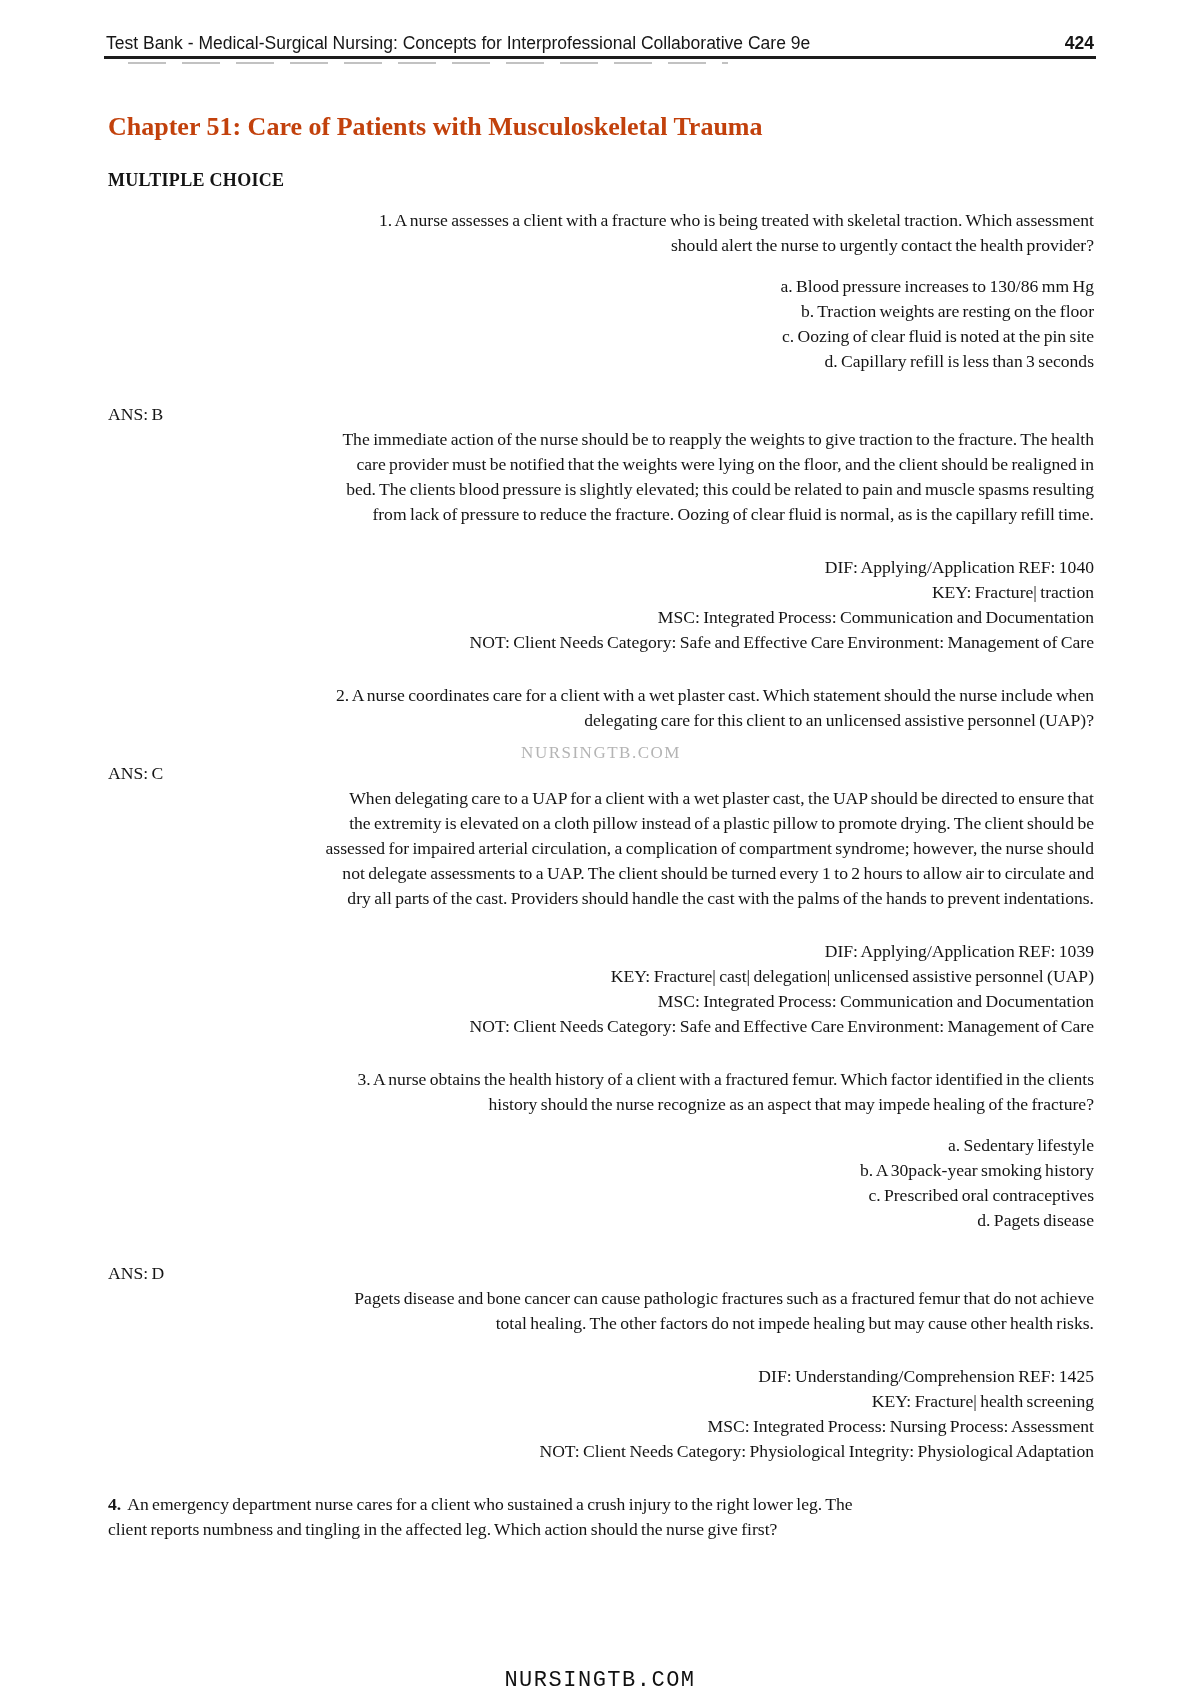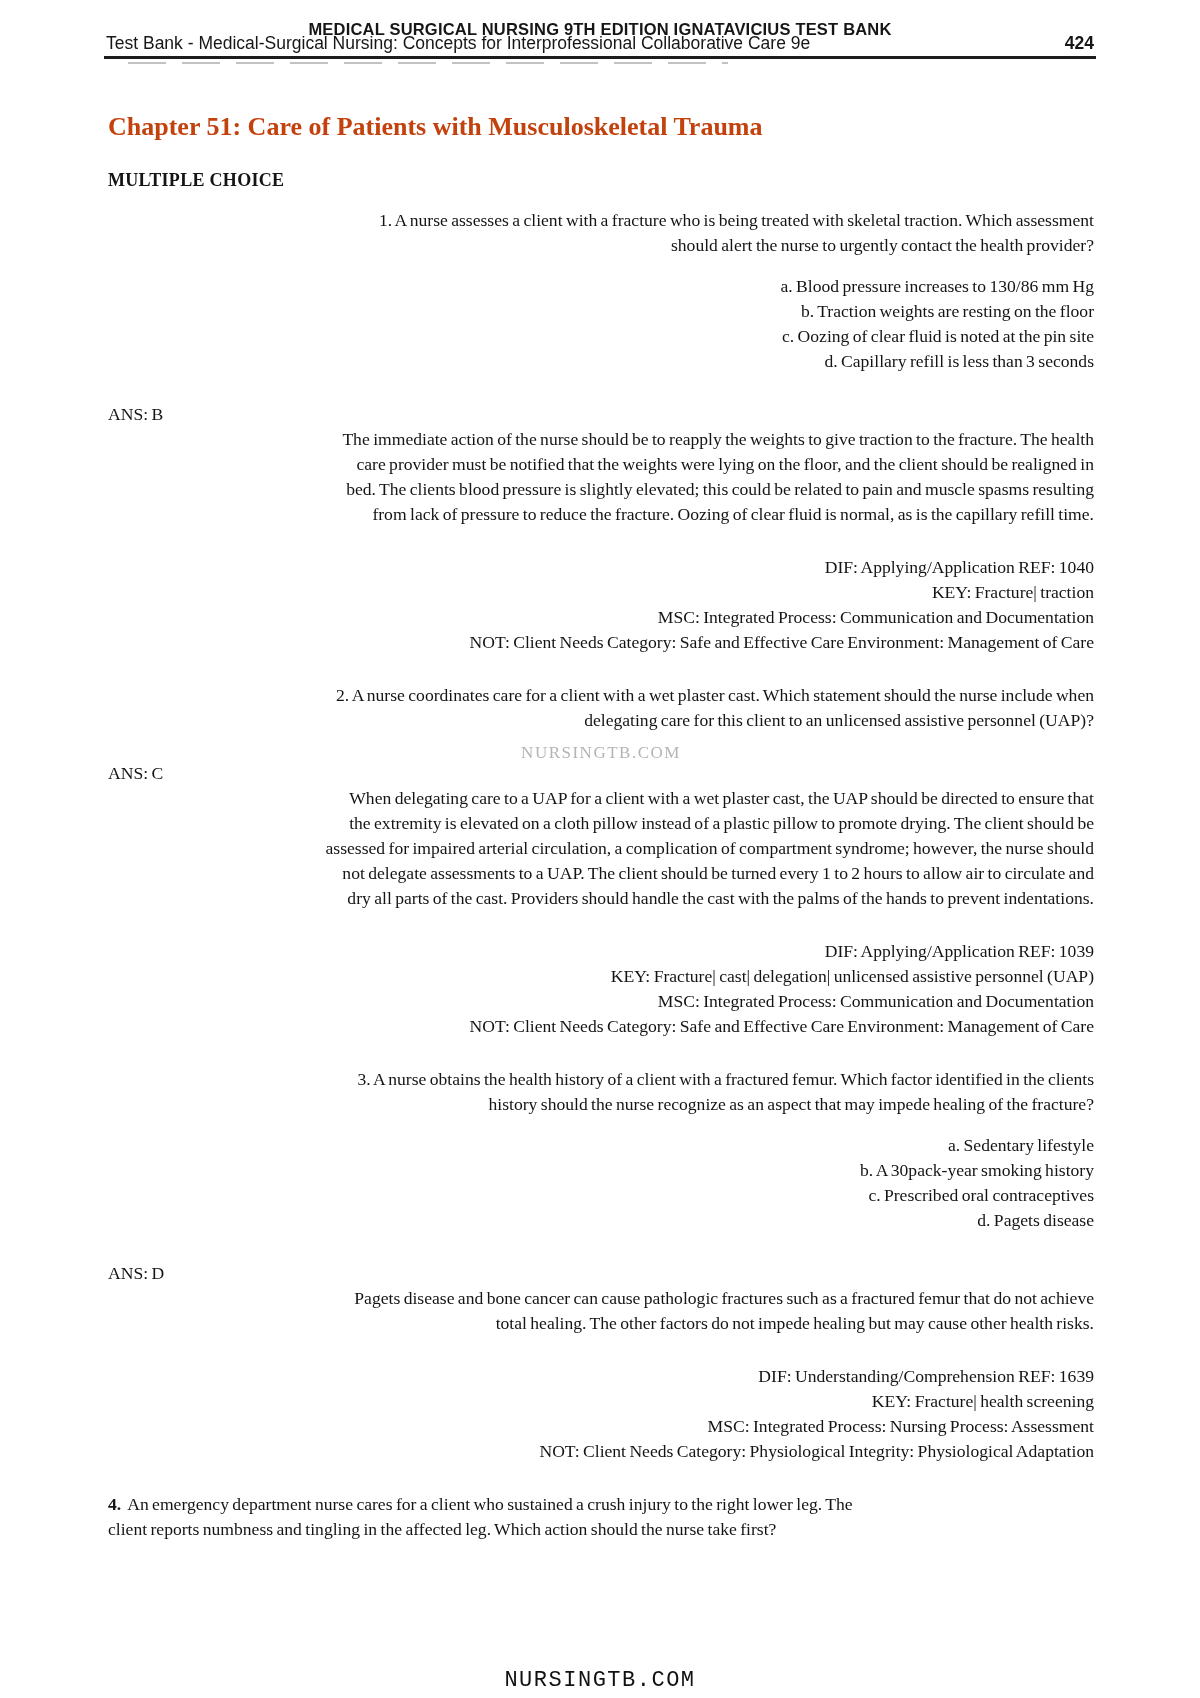--- a/index.html
+++ b/index.html
@@ -109,21 +109,20 @@
     color: #111111;
     white-space: nowrap;
   }
 </style>
 </head>
 <body>
 
 <div class="page">
 
   <div class="header">
-    <div class="h-top">MEDICAL SURGICAL NURSING 9TH EDITION IGNATAVICIUS TEST BANK</div>
     <div class="h-bottom">
       <span class="h-book">Test Bank - Medical-Surgical Nursing: Concepts for Interprofessional Collaborative Care 9e</span>
       <span class="h-page">424</span>
     </div>
     <div class="rule"></div>
     <div class="rule2"></div>
   </div>
 
   <div class="content">
 
@@ -168,25 +167,25 @@
 history should the nurse recognize as an aspect that may impede healing of the fracture?</div>
     <div class="options body-text ml">a. Sedentary lifestyle
 b. A 30pack-year smoking history
 c. Prescribed oral contraceptives
 d. Pagets disease</div>
     <div class="block body-text">
       <div>ANS: D</div>
       <div class="ml">Pagets disease and bone cancer can cause pathologic fractures such as a fractured femur that do not achieve
 total healing. The other factors do not impede healing but may cause other health risks.</div>
     </div>
-    <div class="block body-text ml">DIF: Understanding/Comprehension REF: 1639
+    <div class="block body-text ml">DIF: Understanding/Comprehension REF: 1425
 KEY: Fracture| health screening
 MSC: Integrated Process: Nursing Process: Assessment
 NOT: Client Needs Category: Physiological Integrity: Physiological Adaptation</div>
 
     <div class="block body-text"><span class="qnum">4.</span><span class="ml">An emergency department nurse cares for a client who sustained a crush injury to the right lower leg. The
-client reports numbness and tingling in the affected leg. Which action should the nurse take first?</span></div>
+client reports numbness and tingling in the affected leg. Which action should the nurse give first?</span></div>
 
   </div>
 
   <div class="footer-wm">NURSINGTB.COM</div>
 
 </div>
 
 </body></html>

